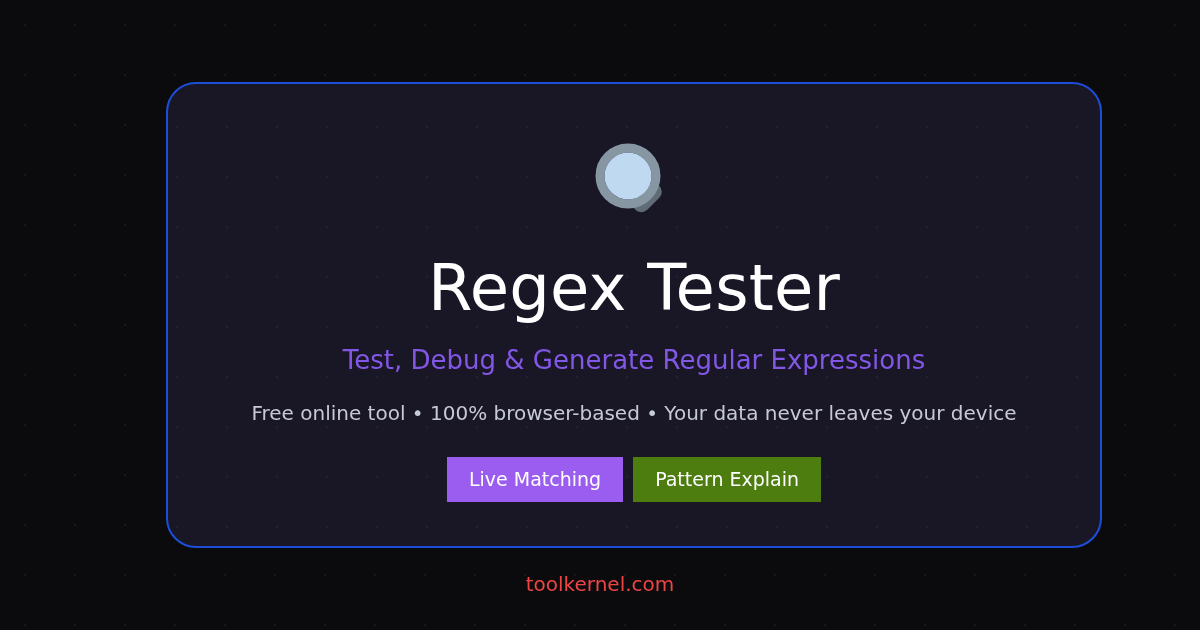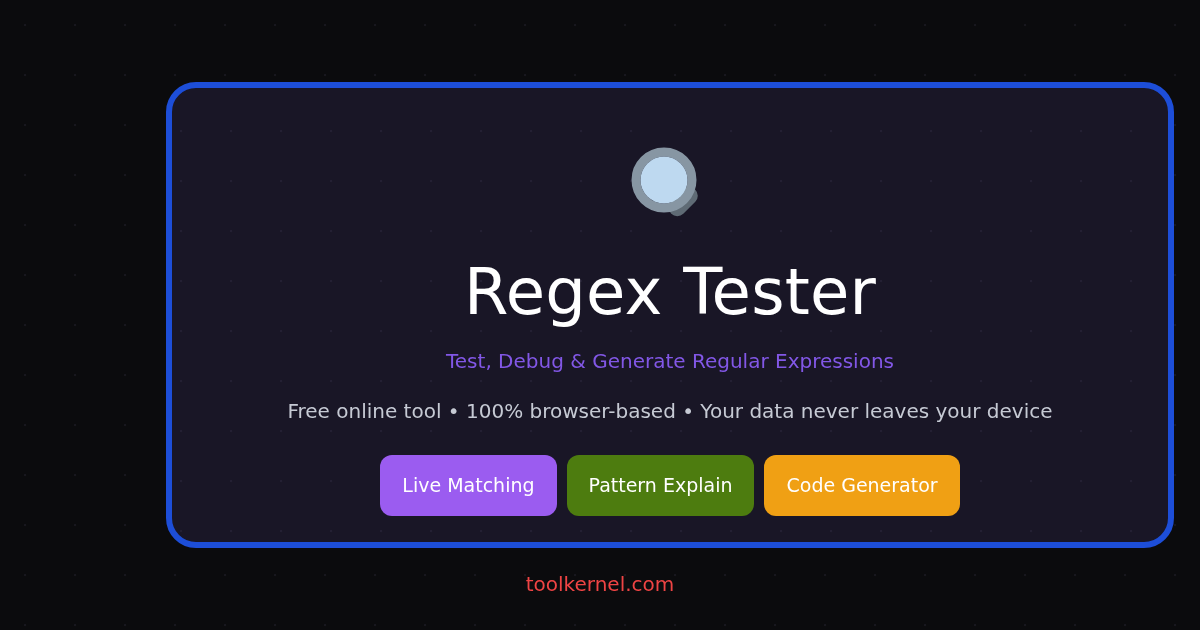--- a/index.html
+++ b/index.html
@@ -31,25 +31,25 @@
     background-size: 50px 50px;
     background-position: 24px 24px;
     pointer-events: none;
   }
 
   
   .card {
     position: absolute;
     left: 166px;
     top: 82px;
-    width: 1008px;
+    width: 936px;
     height: 466px;
     box-sizing: border-box;
     background-color: #191626;
-    border: 6px solid #1d4ed8;
+    border: 2px solid #1d4ed8;
     border-radius: 30px;
     display: flex;
     flex-direction: column;
     align-items: center;
     overflow: hidden;
   }
   .card-dots {
     position: absolute;
     inset: 0;
     background-image:
@@ -85,21 +85,21 @@
     font-size: 64px;
     line-height: 1;
     font-weight: 400;
     letter-spacing: 0.2px;
     color: #ffffff;
     text-align: center;
   }
   .subtitle {
     margin: 0;
     margin-top: 27px;
-    font-size: 20px;
+    font-size: 26px;
     line-height: 1;
     font-weight: 400;
     color: #8257e6;
     text-align: center;
   }
   .tagline {
     margin: 0;
     margin-top: 30px;
     font-size: 20px;
     line-height: 1;
@@ -112,23 +112,23 @@
   .buttons {
     margin-top: 34px;
     display: flex;
     flex-direction: row;
     align-items: center;
     justify-content: center;
     gap: 10px;
   }
   .btn {
     border: none;
-    border-radius: 12px;
+    border-radius: 0;
     height: 45px;
-    padding: 8px 22px;
+    padding: 0 22px;
     font-family: "DejaVu Sans", "Liberation Sans", sans-serif;
     font-size: 19px;
     line-height: 45px;
     font-weight: 400;
     color: #ffffff;
     white-space: nowrap;
     cursor: pointer;
     display: inline-block;
   }
   .btn-live     { background-color: #9b5cf0; }
@@ -174,21 +174,20 @@
 
       <h1 class="title">Regex Tester</h1>
 
       <p class="subtitle">Test, Debug &amp; Generate Regular Expressions</p>
 
       <p class="tagline">Free online tool • 100% browser-based • Your data never leaves your device</p>
 
       <div class="buttons">
         <span class="btn btn-live">Live Matching</span>
         <span class="btn btn-pattern">Pattern Explain</span>
-        <span class="btn btn-code">Code Generator</span>
       </div>
 
     </div>
   </div>
 
   <div class="footer">toolkernel.com</div>
 
 </div>
 
 </body></html>

